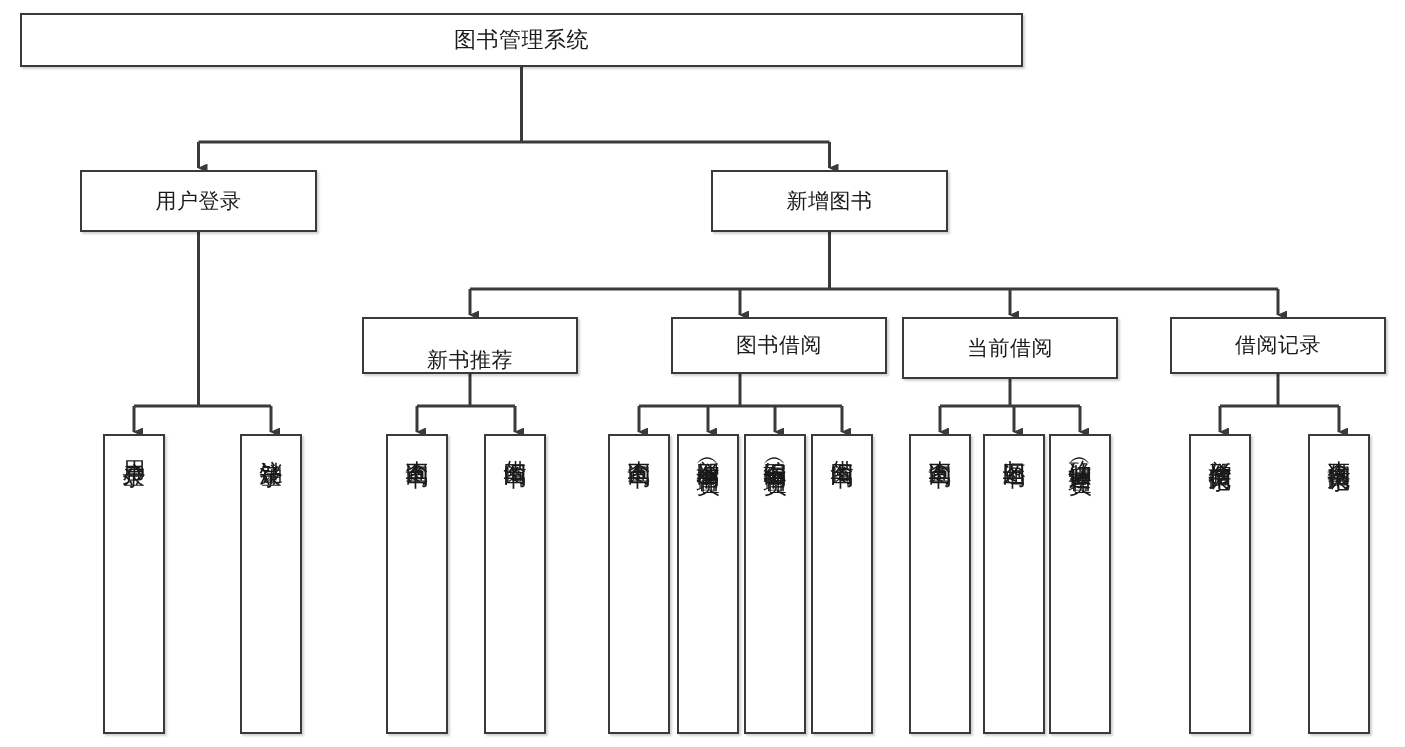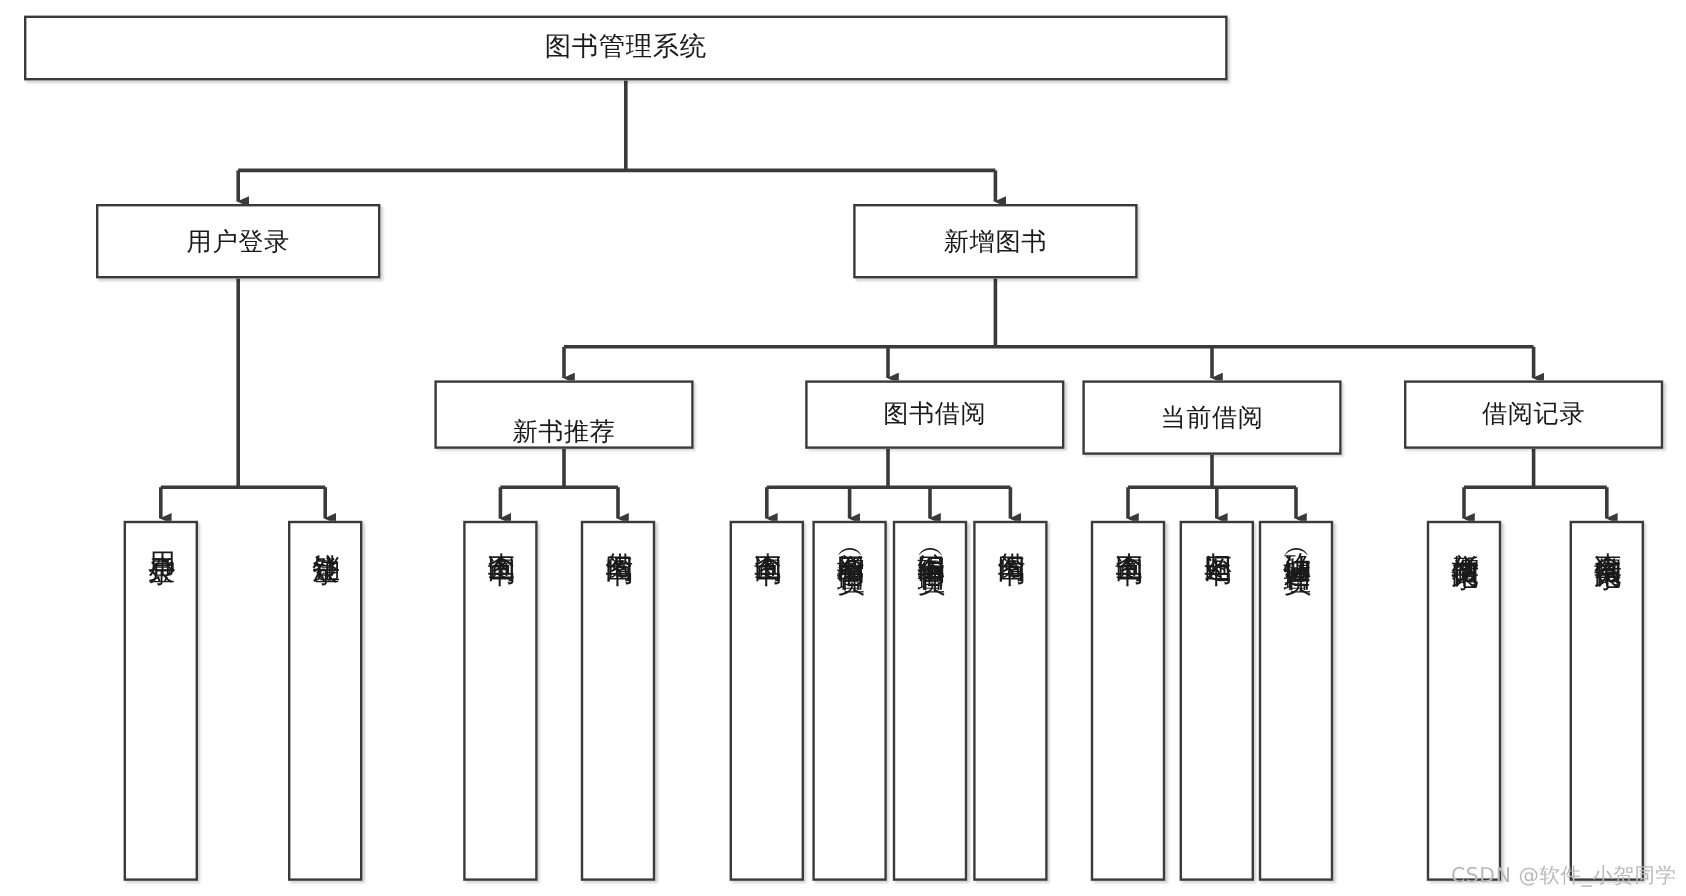--- a/index.html
+++ b/index.html
@@ -175,14 +175,13 @@
         <div class="node-label">确认归还（管理员）</div>
       </div>
       <div class="node vert" style="left: 1189px; top: 434px; width: 62px; height: 300px;">
         <div class="node-label">新增借阅记录</div>
       </div>
       <div class="node vert" style="left: 1308px; top: 434px; width: 62px; height: 300px;">
         <div class="node-label">查询借阅记录</div>
       </div>
     </div>
 
-  <div id="watermark">CSDN @软件_小贺同学</div>
 </div>
 
 </body></html>

